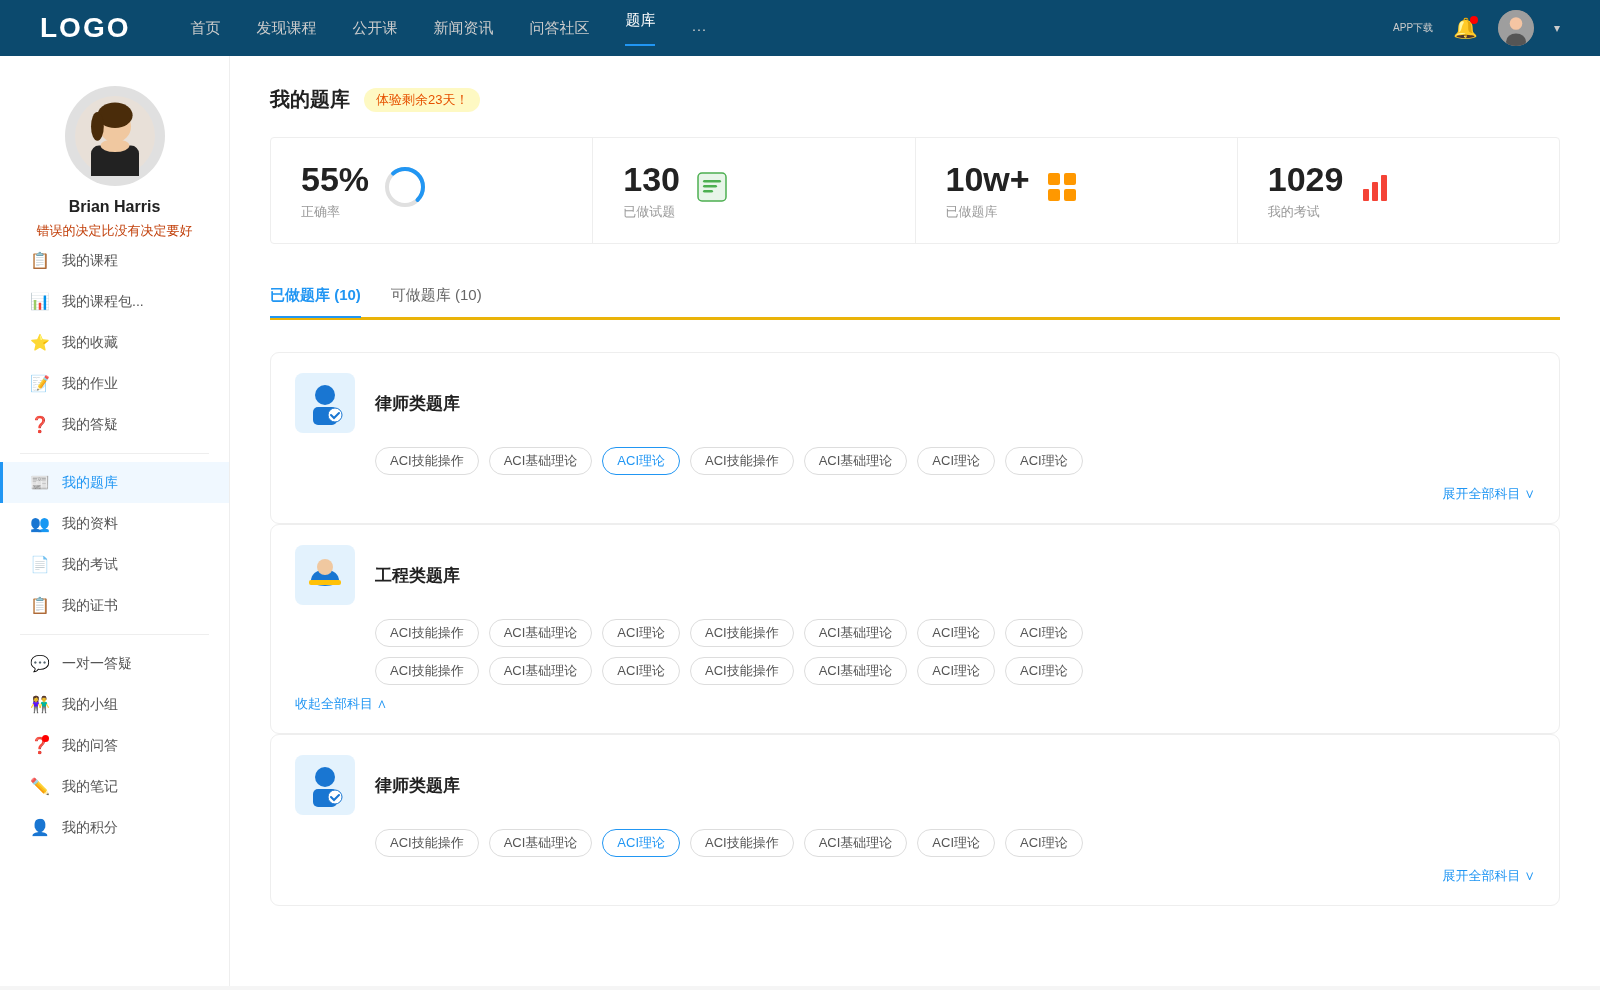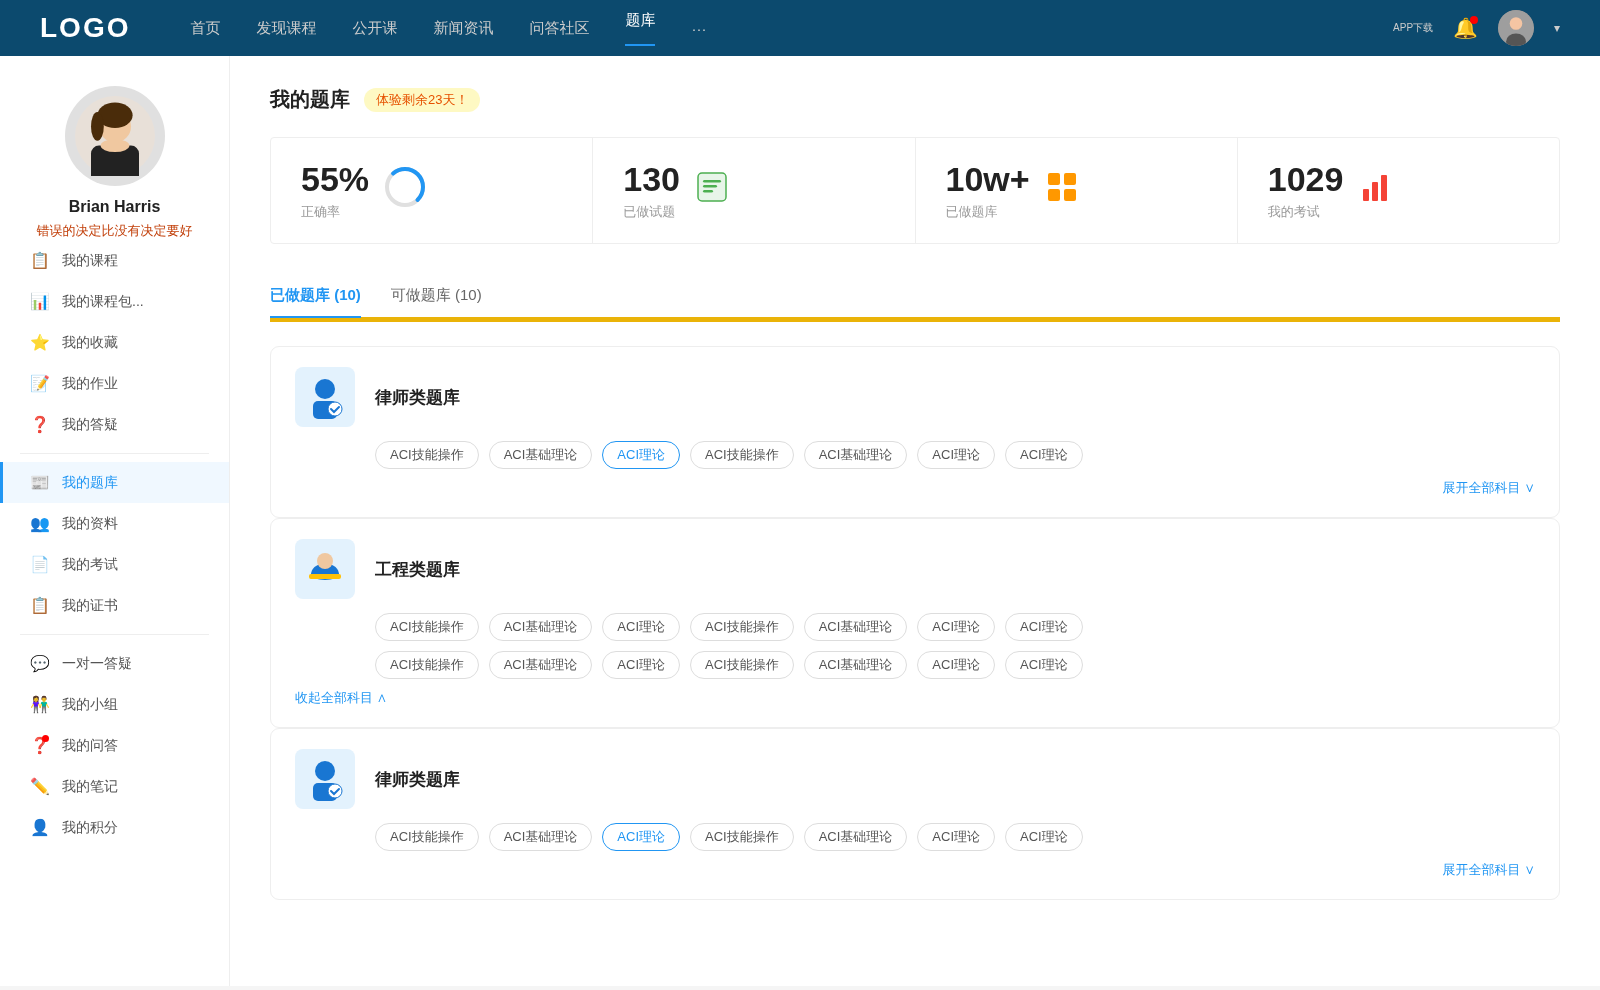--- a/index.html
+++ b/index.html
@@ -209,22 +209,22 @@
       margin-top: 4px;
     }
     .stat-icon {
       font-size: 28px;
     }
 
     
     .tabs {
       display: flex;
       gap: 30px;
-      border-bottom: 5px solid #eab308;
-      margin-bottom: 24px;
+      border-bottom: 3px solid #eab308;
+      margin-bottom: 32px;
     }
     .tab {
       font-size: 15px;
       padding-bottom: 12px;
       cursor: pointer;
       color: #666;
       position: relative;
     }
     .tab.active {
       color: #2196F3;

